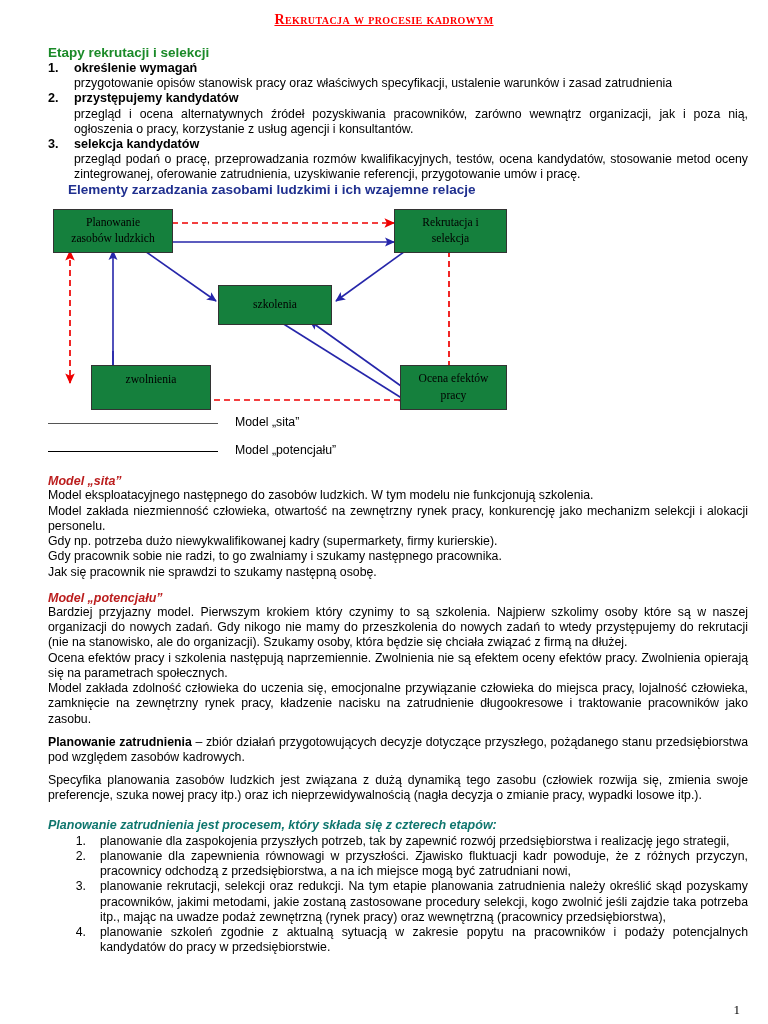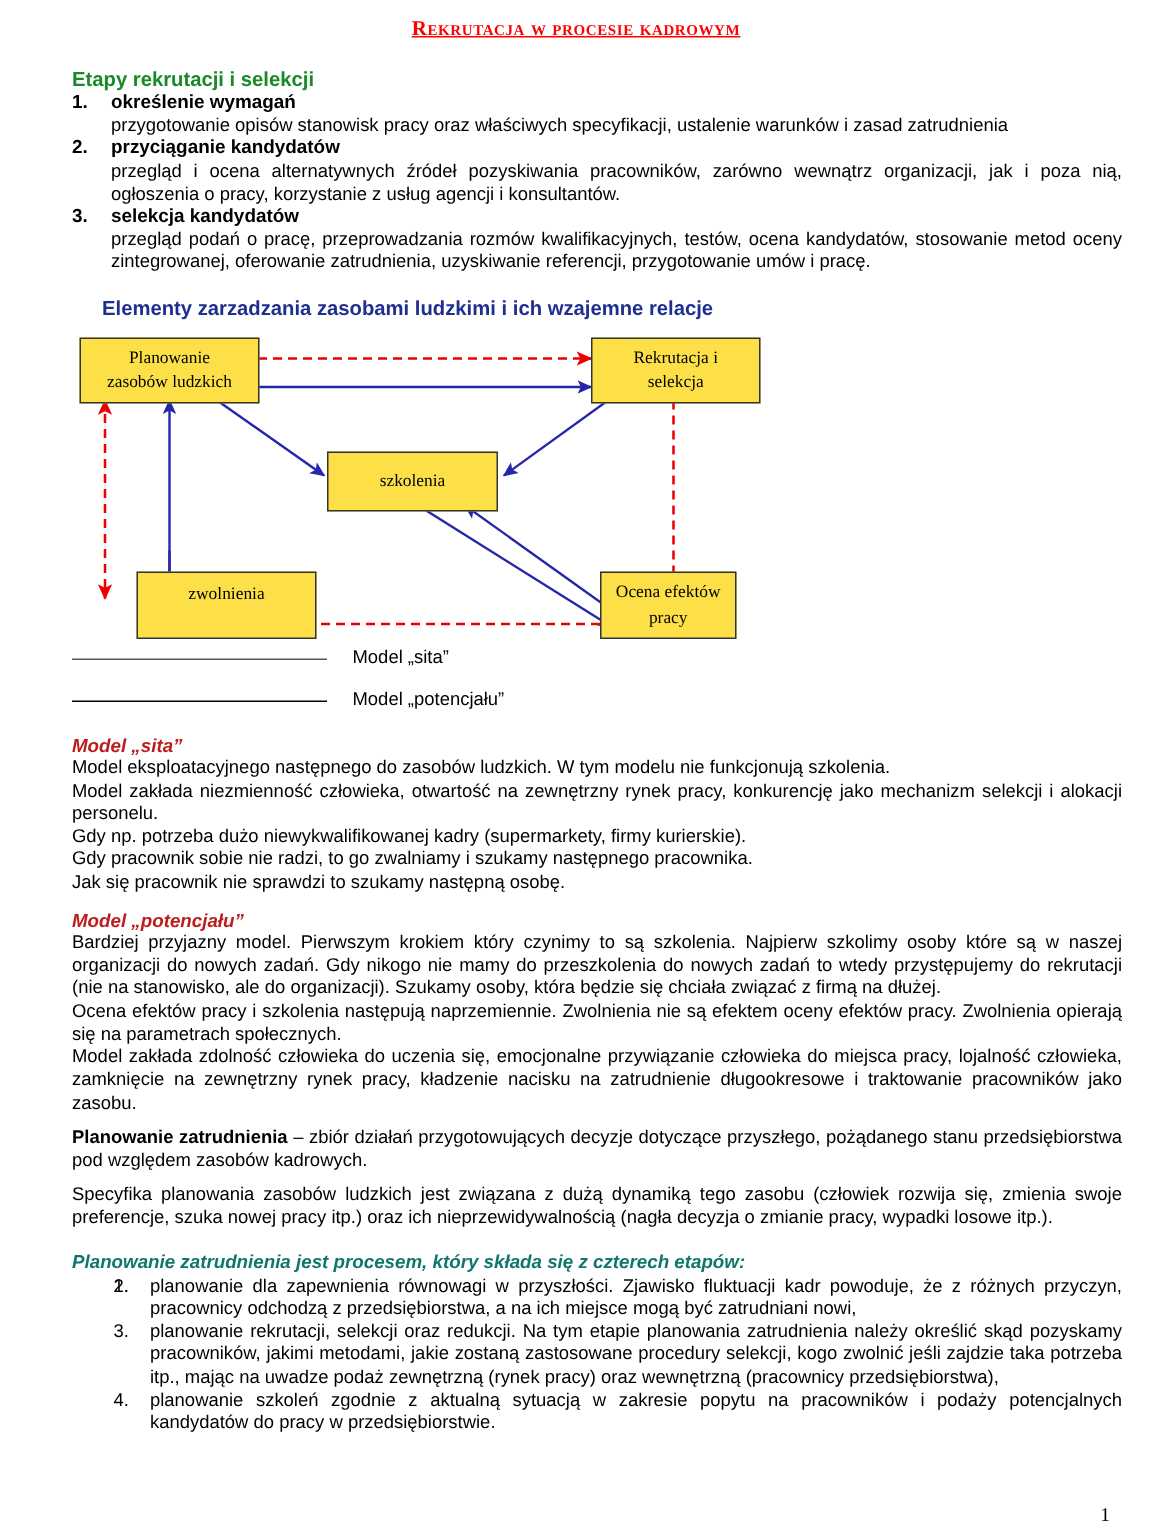--- a/index.html
+++ b/index.html
@@ -40,21 +40,21 @@
   .h-green {
     color: #1a8a28;
     font-weight: bold;
     font-size: 13.5px;
     margin: 17px 4px 1px 48px;
   }
   .h-navy {
     color: #1f2f8f;
     font-weight: bold;
     font-size: 13.5px;
-    margin: 16px 0 4px 48px;
+    margin: 0 0 4px 48px;
     padding-left: 20px;
   }
   .h-red {
     color: #bb1d1d;
     font-weight: bold;
     font-style: italic;
     font-size: 12.5px;
     margin: 11px 0 0 48px;
   }
   .h-red-proc {
@@ -100,21 +100,21 @@
   
   .diagram {
     position: relative;
     width: 768px;
     height: 262px;
     margin: 0;
   }
   .dbox {
     position: absolute;
     border: 1.3px solid #333333;
-    background: #fde047;
+    background: #15803d;
     box-sizing: border-box;
     display: flex;
     align-items: center;
     justify-content: center;
     text-align: center;
     font-family: "Liberation Serif", serif;
     font-size: 11.6px;
     line-height: 1.45;
     color: #000;
     z-index: 3;
@@ -186,21 +186,21 @@
   <div class="h-green">Etapy rekrutacji i selekcji</div>
 
   <ol class="steps">
     <li>
       <span class="num">1.</span>
       <span class="lead">określenie wymagań</span>
       <span class="desc">przygotowanie opisów stanowisk pracy oraz właściwych specyfikacji, ustalenie warunków i zasad zatrudnienia</span>
     </li>
     <li>
       <span class="num">2.</span>
-      <span class="lead">przyciąganie kandydatów</span>
+      <span class="lead">przystępujemy kandydatów</span>
       <span class="desc">przegląd i ocena alternatywnych źródeł pozyskiwania pracowników, zarówno wewnątrz organizacji, jak i poza nią, ogłoszenia o pracy, korzystanie z usług agencji i konsultantów.</span>
     </li>
     <li>
       <span class="num">3.</span>
       <span class="lead">selekcja kandydatów</span>
       <span class="desc">przegląd podań o pracę, przeprowadzania rozmów kwalifikacyjnych, testów, ocena kandydatów, stosowanie metod oceny zintegrowanej, oferowanie zatrudnienia, uzyskiwanie referencji, przygotowanie umów i pracę.</span>
     </li>
   </ol>
 
   <div class="h-navy">Elementy zarzadzania zasobami ludzkimi i ich wzajemne relacje</div>
@@ -253,21 +253,21 @@
     </div>
 
     <div class="dbox" style="left:218px; top:84px; width:114px; height:40px;">
       <span style="white-space:pre-line;">szkolenia</span>
     </div>
 
     <div class="dbox" style="left:53px; top:164px; width:120px; height:45px;margin-left:38px;">
       <span style="white-space:pre-line; position:relative; top:-8px;">zwolnienia</span>
     </div>
 
-    <div class="dbox" style="left:400px; top:164px; width:91px; height:45px;">
+    <div class="dbox" style="left:400px; top:164px; width:107px; height:45px;">
       <span style="white-space:pre-line;">Ocena efektów
 pracy</span>
     </div>
 
     <div class="legend-line" style="left:48px; top:222px; width:170px; border-top-width:1.6px; border-top-color:#555555;"></div>
     <div class="legend-label" style="left:235px; top:214px;">Model „sita”</div>
 
     <div class="legend-line" style="left:48px; top:250px; width:170px; border-top-width:1.6px; border-top-color:#000000;"></div>
     <div class="legend-label" style="left:235px; top:242px;">Model „potencjału”</div>
   </div>
@@ -293,20 +293,21 @@
 
   <div class="spacer-sm"></div>
 
   <div class="para">Specyfika planowania zasobów ludzkich jest związana z dużą dynamiką tego zasobu (człowiek rozwija się, zmienia swoje preferencje, szuka nowej pracy itp.) oraz ich nieprzewidywalnością (nagła decyzja o zmianie pracy, wypadki losowe itp.).</div>
 
   <div class="h-red-proc">Planowanie zatrudnienia jest procesem, który składa się z czterech etapów:</div>
 
   <ol class="etapy">
     <li>
       <span class="num">1.</span>
+      <span>planowanie dla zaspokojenia przyszłych potrzeb, tak by zapewnić rozwój przedsiębiorstwa i realizację jego strategii,</span>
     </li>
     <li>
       <span class="num">2.</span>
       <span>planowanie dla zapewnienia równowagi w przyszłości. Zjawisko fluktuacji kadr powoduje, że z różnych przyczyn, pracownicy odchodzą z przedsiębiorstwa, a na ich miejsce mogą być zatrudniani nowi,</span>
     </li>
     <li>
       <span class="num">3.</span>
       <span>planowanie rekrutacji, selekcji oraz redukcji. Na tym etapie planowania zatrudnienia należy określić skąd pozyskamy pracowników, jakimi metodami, jakie zostaną zastosowane procedury selekcji, kogo zwolnić jeśli zajdzie taka potrzeba itp., mając na uwadze podaż zewnętrzną (rynek pracy) oraz wewnętrzną (pracownicy przedsiębiorstwa),</span>
     </li>
     <li>

